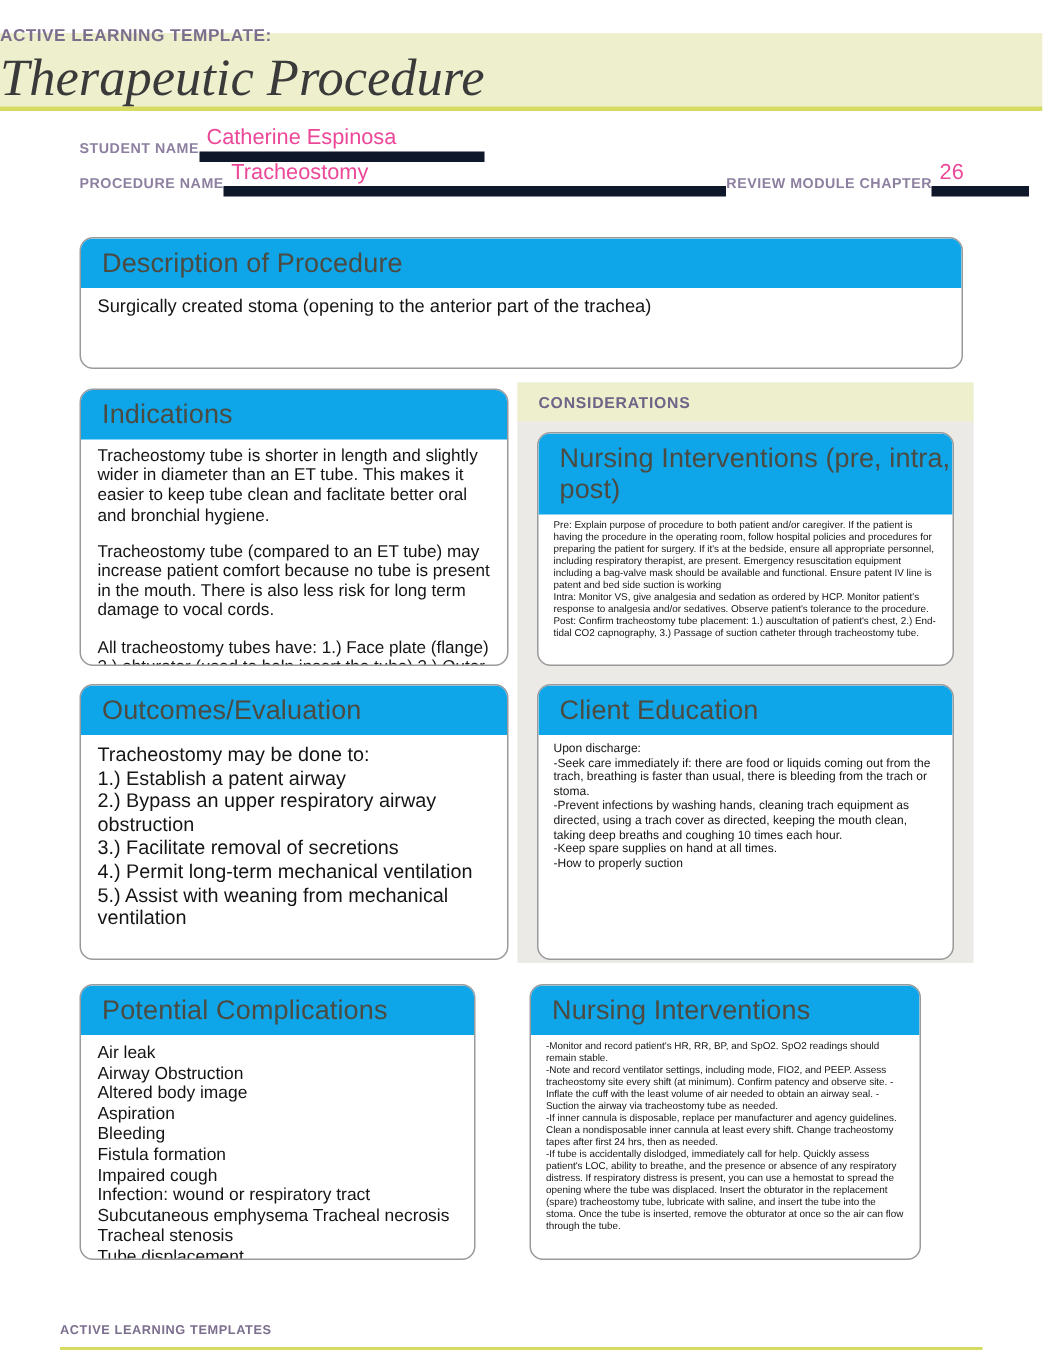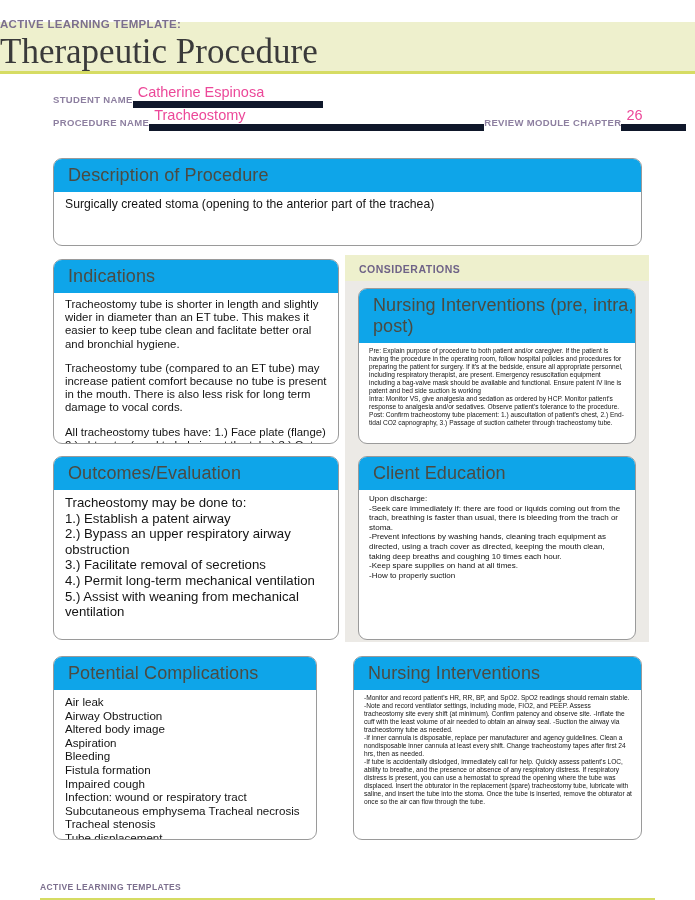--- a/index.html
+++ b/index.html
@@ -40,20 +40,21 @@
     font-size: 11.5px;
     letter-spacing: 0.3px;
     color: #7c6f8e;
     font-weight: 600;
     margin-right: 10px;
     position: relative;
     top: -4px;
   }
   .alt-title {
     font-family: "Liberation Serif", serif;
+    font-style: italic;
     font-size: 35px;
     color: #3a3a3a;
     letter-spacing: 0px;
     line-height: 1;
   }
 
   
   .fields {
     position: absolute;
     left: 0; top: 88px;
@@ -148,21 +149,21 @@
     width: 304px; height: 26px;
     background: #eef0cd;
     color: #6f6387;
     font-size: 10.5px;
     font-weight: 700;
     letter-spacing: 0.5px;
     padding: 8px 0 0 14px;
   }
   #card-nursing-pre  { left: 358px; top: 288px; width: 278px; height: 156px; }
   #card-education    { left: 358px; top: 456px; width: 278px; height: 184px; }
-  #card-nursing-post { left: 353px; top: 656px; width: 289px; height: 184px; }
+  #card-nursing-post { left: 353px; top: 656px; width: 261px; height: 184px; }
 
   
   .footer {
     position: absolute;
     left: 40px; top: 876px;
     width: 615px;
     border-bottom: 2px solid #d6dc63;
     padding-bottom: 4px;
   }
   .footer-text {

